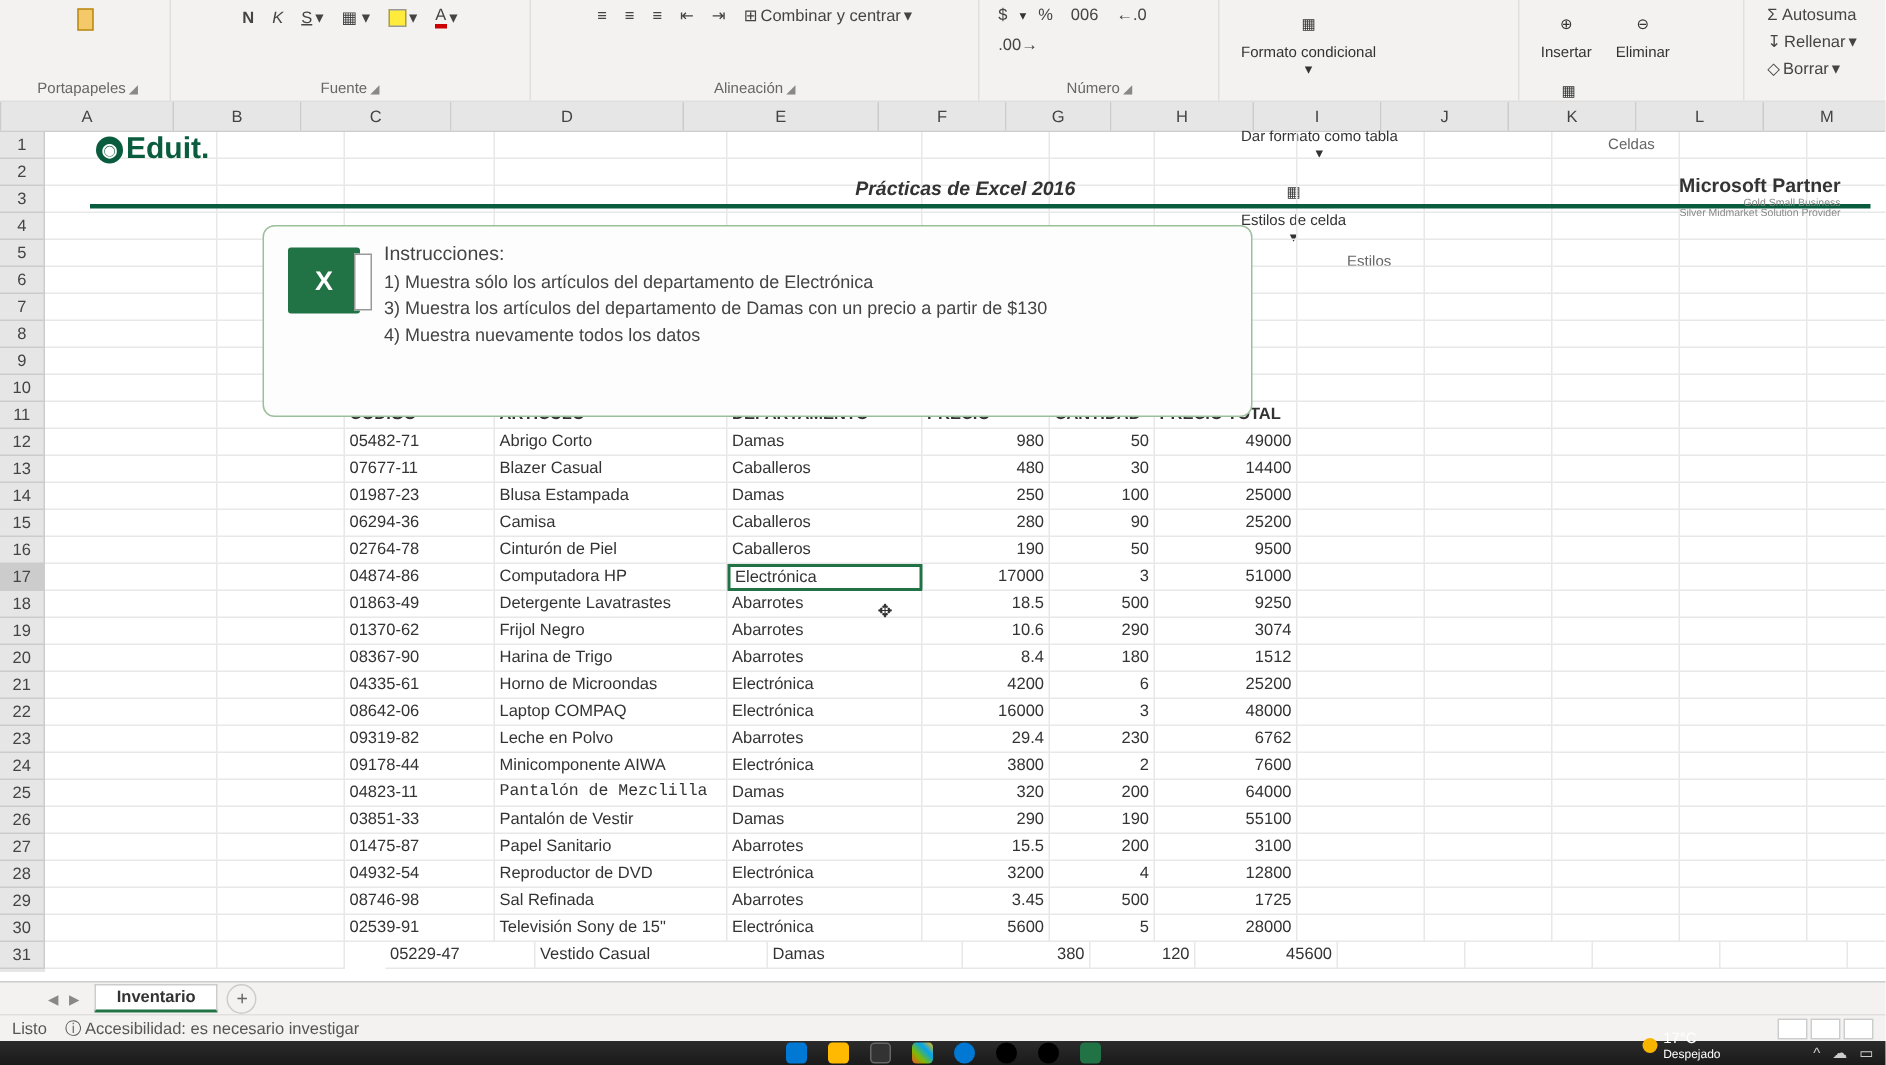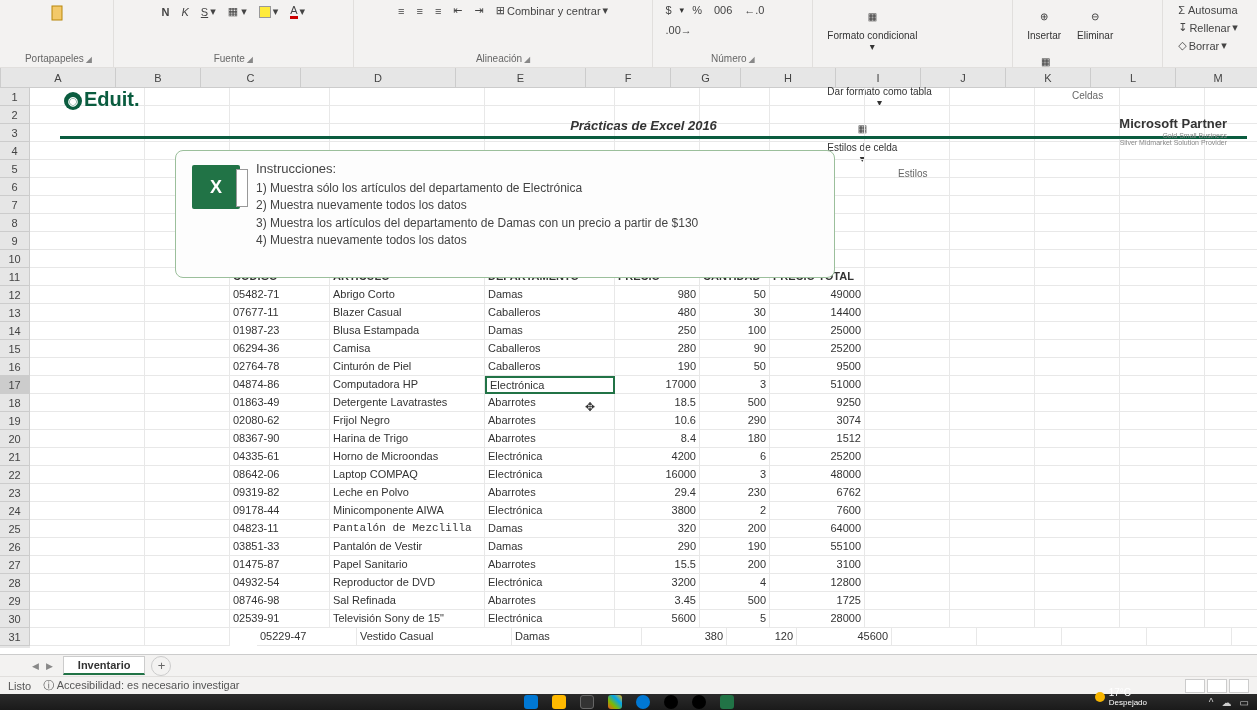--- a/index.html
+++ b/index.html
@@ -484,21 +484,21 @@
           <div class="cell num" style="width: 95px;">9250</div>
           <div class="cell" style="width: 85px;"></div>
           <div class="cell" style="width: 85px;"></div>
           <div class="cell" style="width: 85px;"></div>
           <div class="cell" style="width: 85px;"></div>
           <div class="cell" style="width: 85px;"></div>
         </div>
         <div class="row">
           <div class="cell" style="width: 115px;"></div>
           <div class="cell" style="width: 85px;"></div>
-          <div class="cell" style="width: 100px;">02080-62</div>
+          <div class="cell" style="width: 100px;">01370-62</div>
           <div class="cell" style="width: 155px;">Frijol Negro</div>
           <div class="cell" style="width: 130px;">Abarrotes</div>
           <div class="cell num" style="width: 85px;">10.6</div>
           <div class="cell num" style="width: 70px;">290</div>
           <div class="cell num" style="width: 95px;">3074</div>
           <div class="cell" style="width: 85px;"></div>
           <div class="cell" style="width: 85px;"></div>
           <div class="cell" style="width: 85px;"></div>
           <div class="cell" style="width: 85px;"></div>
           <div class="cell" style="width: 85px;"></div>
@@ -688,21 +688,20 @@
     <div class="eduit-logo"><span class="circle">◉</span><span>Eduit</span>.</div>
     <div class="practice-title">Prácticas de Excel 2016</div>
     <div class="green-line"></div>
     <div class="partner">Microsoft Partner</div>
     <div class="partner-sub"><span>Gold Small Business</span><br><span>Silver Midmarket Solution Provider</span></div>
 
     <div class="instr-box">
       <div class="excel-icon">X</div>
       <div class="instr-title">Instrucciones:</div>
       <div class="instr-line">1) Muestra sólo los artículos del departamento de Electrónica</div>
-      <div class="instr-line">2) Muestra nuevamente todos los datos</div>
       <div class="instr-line">3) Muestra los artículos del departamento de Damas con un precio a partir de $130</div>
       <div class="instr-line">4) Muestra nuevamente todos los datos</div>
     </div>
 
     <span class="cursor-cross" style="left:555px; top:312px">✥</span>
 
   </div>
 </div>
 
 <div class="hscroll">

